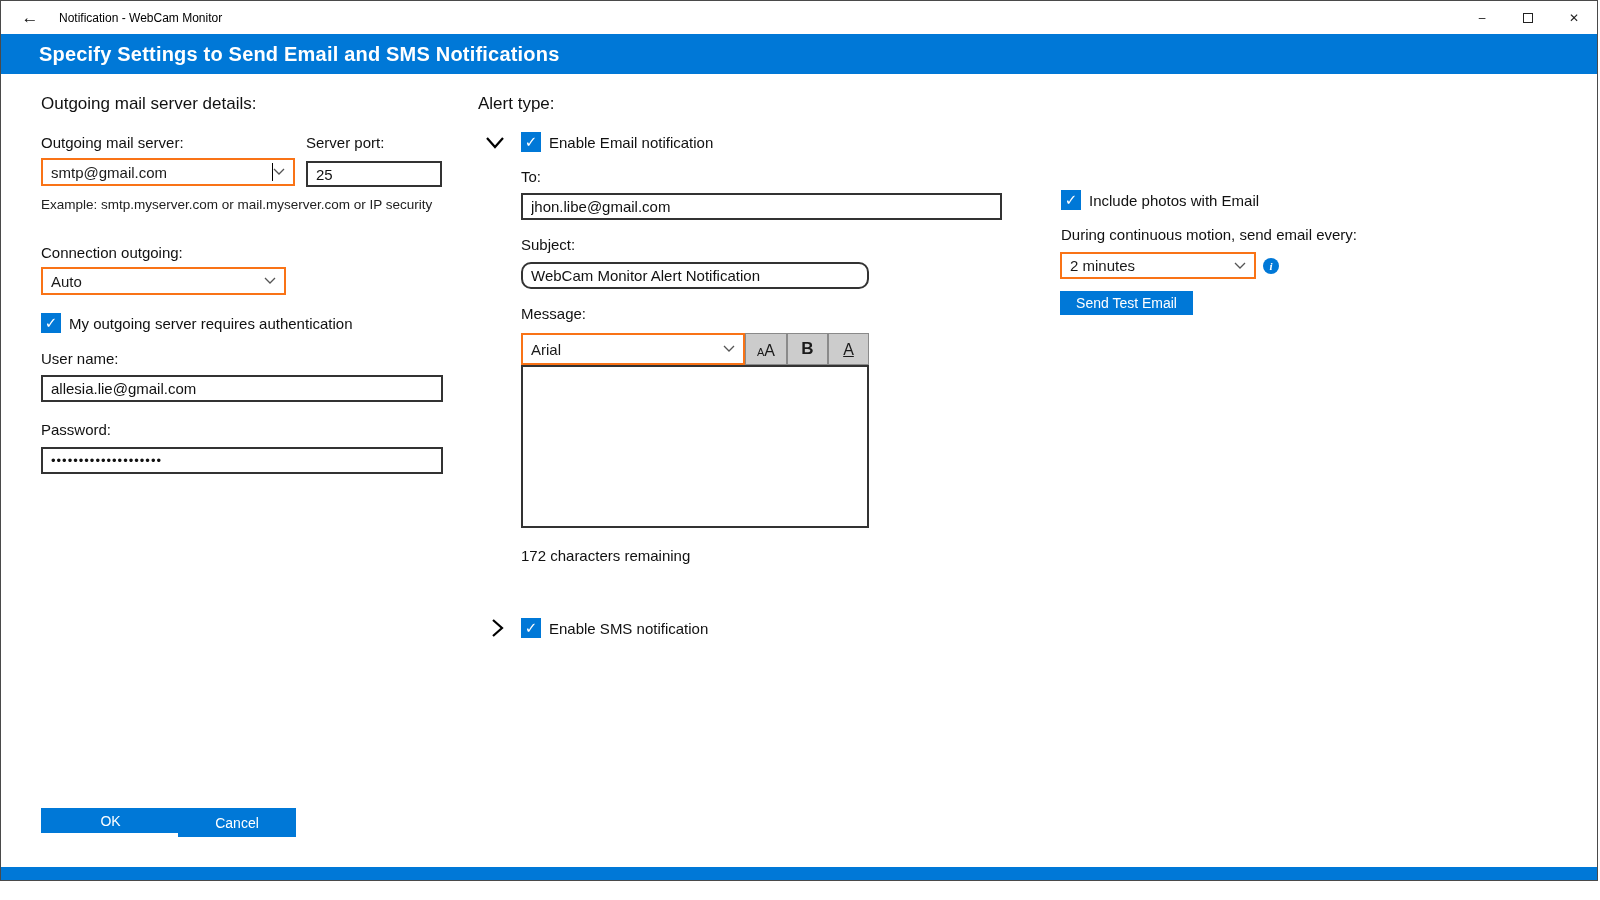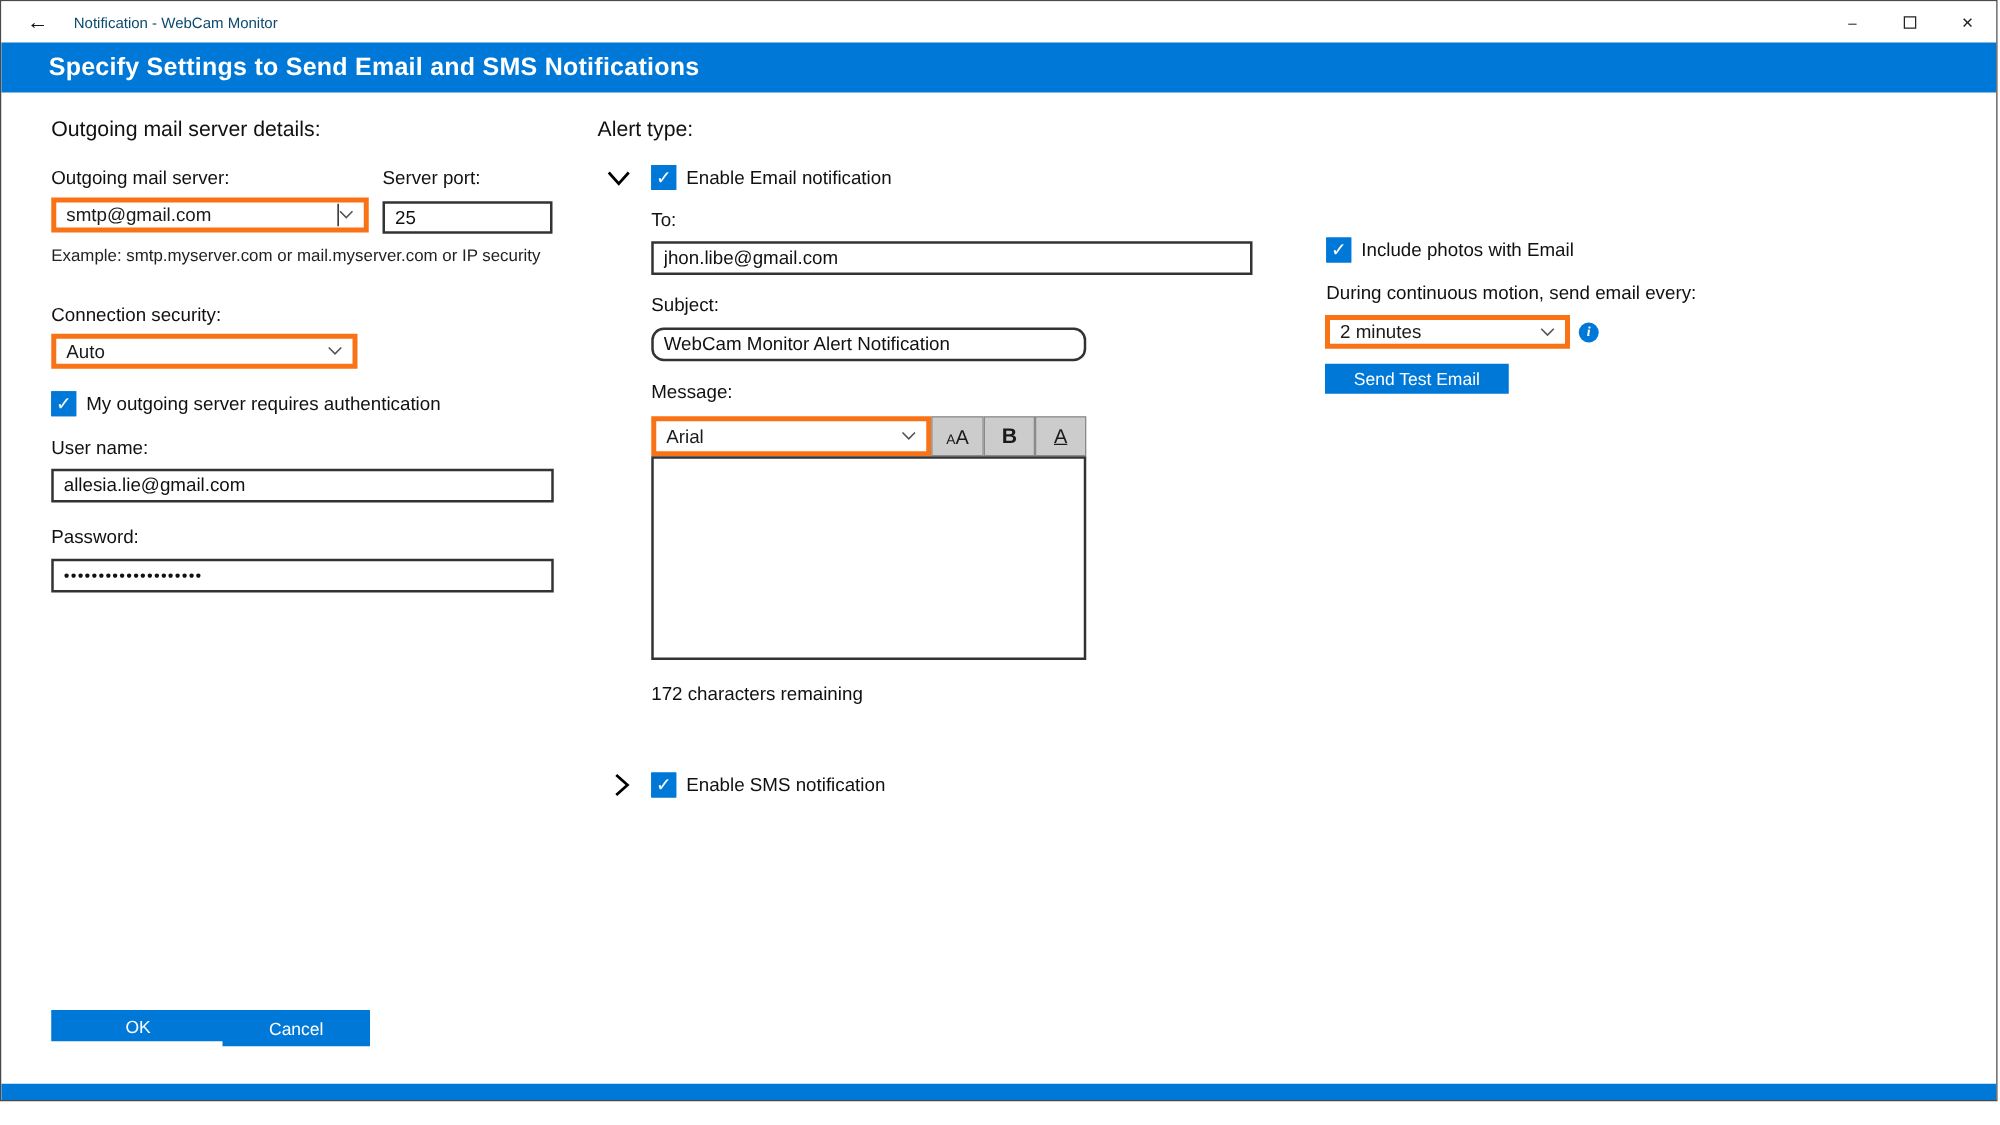--- a/index.html
+++ b/index.html
@@ -3,36 +3,36 @@
 <meta charset="utf-8">
 <style>
   * { margin:0; padding:0; box-sizing:border-box; }
   html,body { width:1600px; height:900px; background:#ffffff;
     font-family:"Liberation Sans","DejaVu Sans",sans-serif; color:#1a1a1a; }
   .window { position:relative; width:1598px; height:881px; border:1px solid #4a4a4a; background:#fff; overflow:hidden; }
 
   
   .titlebar { position:absolute; left:0; top:0; width:100%; height:33px; background:#fff; }
   .back-btn { position:absolute; left:10px; top:0; width:38px; height:33px; display:flex; align-items:center; justify-content:center; font-size:17px; color:#111; cursor:pointer; }
-  .win-title { position:absolute; left:58px; top:0; height:33px; display:flex; align-items:center; font-size:12px; color:#0c4a6e; }
+  .win-title { position:absolute; left:58px; top:0; height:33px; display:flex; align-items:center; font-size:12px; color:#000000; }
   .win-controls { position:absolute; right:0; top:0; height:33px; display:flex; }
   .win-btn { width:46px; height:33px; display:flex; align-items:center; justify-content:center; font-size:12px; color:#222; cursor:pointer; }
   .max-glyph { width:10px; height:10px; border:1px solid #222; }
 
   
   .header { position:absolute; left:0; top:33px; width:100%; height:40px; background:#0078d7; display:flex; align-items:center; }
   .header-title { margin-left:38px; color:#fff; font-size:20px; font-weight:700; letter-spacing:.2px; }
 
   
   .abs { position:absolute; }
   .lbl { font-size:15px; color:#111; }
   .sec-title { font-size:17px; color:#111; }
   .tinput { border:2px solid #333; background:#fff; font-size:15px; color:#111; padding:0 8px;
     font-family:"Liberation Sans","DejaVu Sans",sans-serif; outline:none; }
-  .combo { border:4px solid #f97316; background:#fff; display:flex; align-items:center; padding:0 8px; font-size:15px; cursor:pointer; }
+  .combo { border:2px solid #f97316; background:#fff; display:flex; align-items:center; padding:0 8px; font-size:15px; cursor:pointer; }
   .combo .val { flex:1; white-space:nowrap; overflow:hidden; }
   .combo svg { flex:none; }
   .caret-line { width:1px; height:18px; background:#000; margin-left:1px; }
 
   .cb { width:20px; height:20px; background:#0078d7; border:1px solid #0078d7; color:#fff;
     display:flex; align-items:center; justify-content:center; font-size:15px; font-weight:700; cursor:pointer; }
   .helper { font-size:13.5px; color:#222; line-height:19px; }
 
   .btn-blue { background:#0078d7; color:#fff; border:none; font-size:14px;
     font-family:"Liberation Sans","DejaVu Sans",sans-serif; display:flex; align-items:center; justify-content:center; cursor:pointer; }
@@ -84,21 +84,21 @@
     <svg width="12" height="8" viewBox="0 0 12 8">
         <path d="M1 1 L6 6 L11 1" stroke="#555" stroke-width="1.3" fill="none"></path>
       </svg>
   </div>
 
   <div class="abs lbl" style="left:305px; top:133px;">Server port:</div>
   <input class="abs tinput" style="left: 305px; top: 160px; width: 136px; height: 26px;" value="25">
 
   <div class="abs helper" style="left:40px; top:194px; width:410px;">Example: smtp.myserver.com or mail.myserver.com or IP security</div>
 
-  <div class="abs lbl" style="left:40px; top:243px;">Connection security:</div>
+  <div class="abs lbl" style="left:40px; top:243px;">Connection outgoing:</div>
   <div class="abs combo" style="left:40px; top:266px; width:245px; height:28px;">
     <span class="val">Auto</span>
     <svg width="12" height="8" viewBox="0 0 12 8">
         <path d="M1 1 L6 6 L11 1" stroke="#555" stroke-width="1.3" fill="none"></path>
       </svg>
   </div>
 
   <div class="abs cb" style="left:40px; top:312px;">✓</div>
   <div class="abs lbl" style="left:68px; top:314px;">My outgoing server requires authentication</div>
 
@@ -160,20 +160,20 @@
 
   <div class="abs lbl" style="left:1060px; top:225px;">During continuous motion, send email every:</div>
   <div class="abs combo" style="left:1059px; top:251px; width:196px; height:27px;">
     <span class="val">2 minutes</span>
     <svg width="12" height="8" viewBox="0 0 12 8">
         <path d="M1 1 L6 6 L11 1" stroke="#555" stroke-width="1.3" fill="none"></path>
       </svg>
   </div>
   <div class="abs info-icon" style="left:1262px; top:257px;">i</div>
 
-  <div class="abs btn-blue" style="left:1059px; top:290px; width:147px; height:24px;">Send Test Email</div>
+  <div class="abs btn-blue" style="left:1059px; top:290px; width:133px; height:24px;">Send Test Email</div>
 
   <div class="abs btn-blue" style="left:40px; top:807px; width:139px; height:25px;">OK</div>
   <div class="abs btn-blue" style="left:177px; top:807px; width:118px; height:29px;">Cancel</div>
 
   <div class="bottom-bar"></div>
 
 </div>
 
 </body></html>

